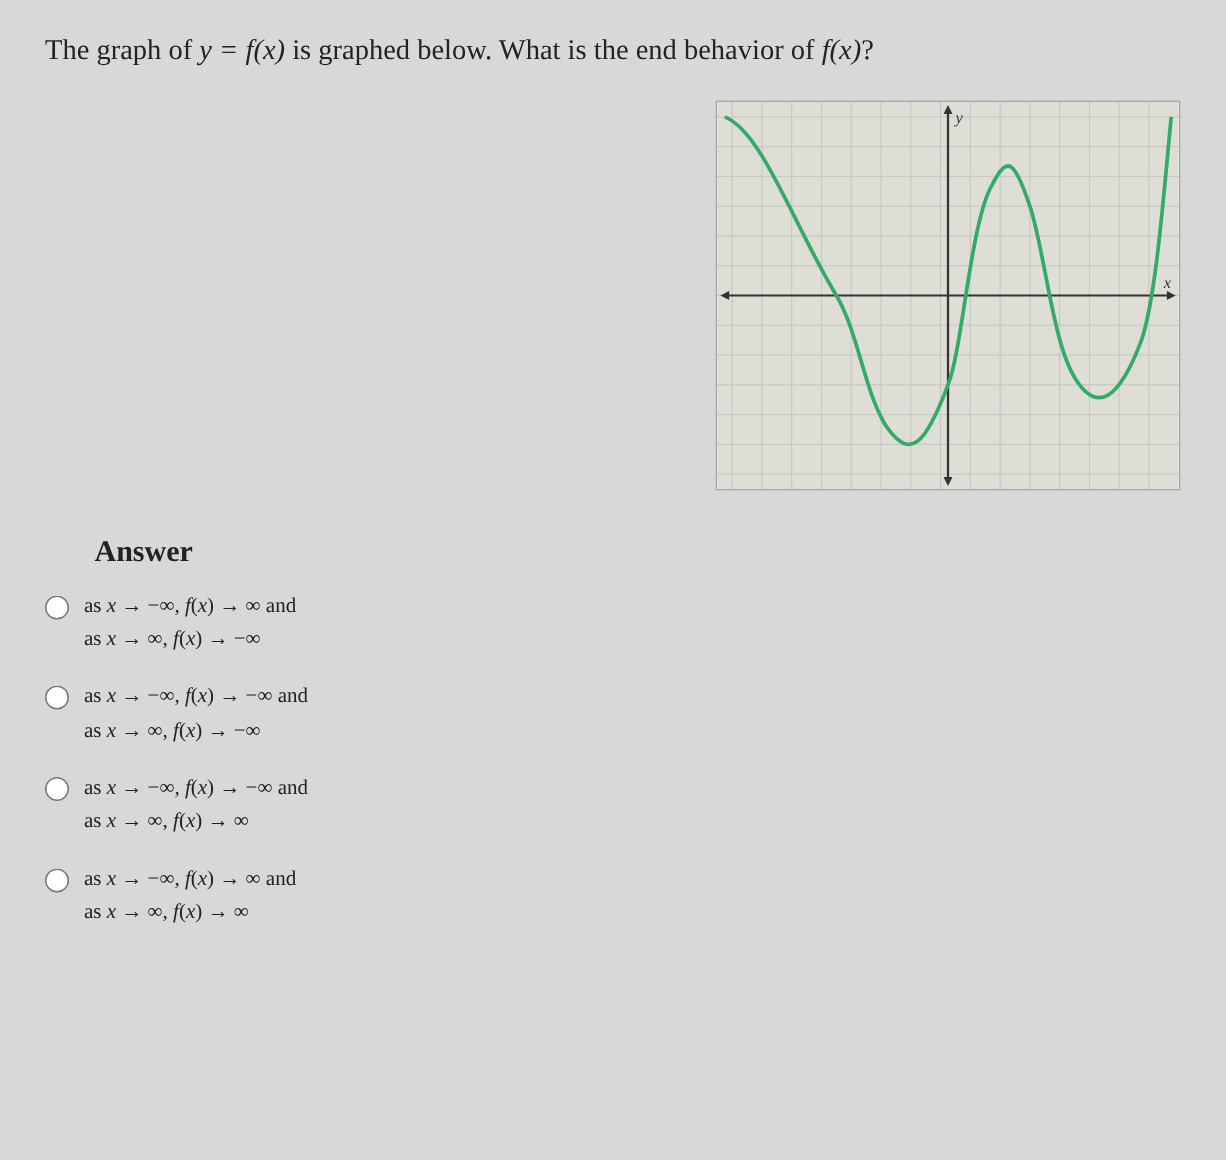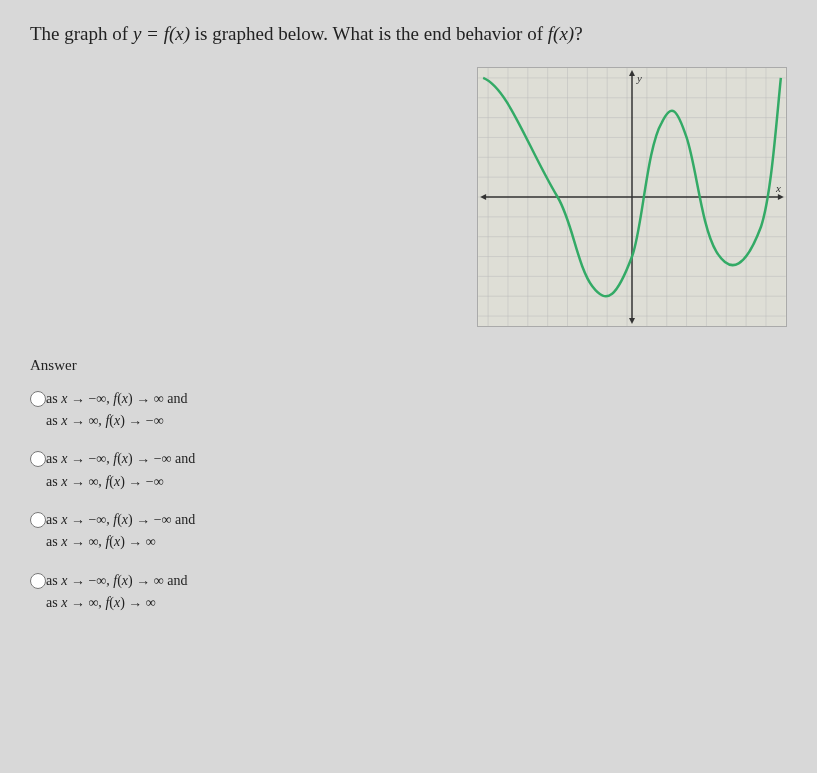--- a/index.html
+++ b/index.html
@@ -35,28 +35,30 @@
       border: 1px solid #aaa;
     }
     .graph-container svg {
       width: 100%;
       height: 100%;
     }
     .answer-section {
       margin-top: 10px;
     }
     .answer-label {
-      font-weight: normal;
-      font-size: 15px;
+      font-weight: bold;
+      font-size: 20px;
       margin-bottom: 14px;
+      margin-left: 33px;
     }
     .option {
       display: flex;
       align-items: flex-start;
       margin-bottom: 16px;
+      gap: 10px;
     }
     .option input[type="radio"] {
       margin-top: 3px;
       width: 16px;
       height: 16px;
       flex-shrink: 0;
       cursor: pointer;
     }
     .option-text {
       font-size: 14px;

